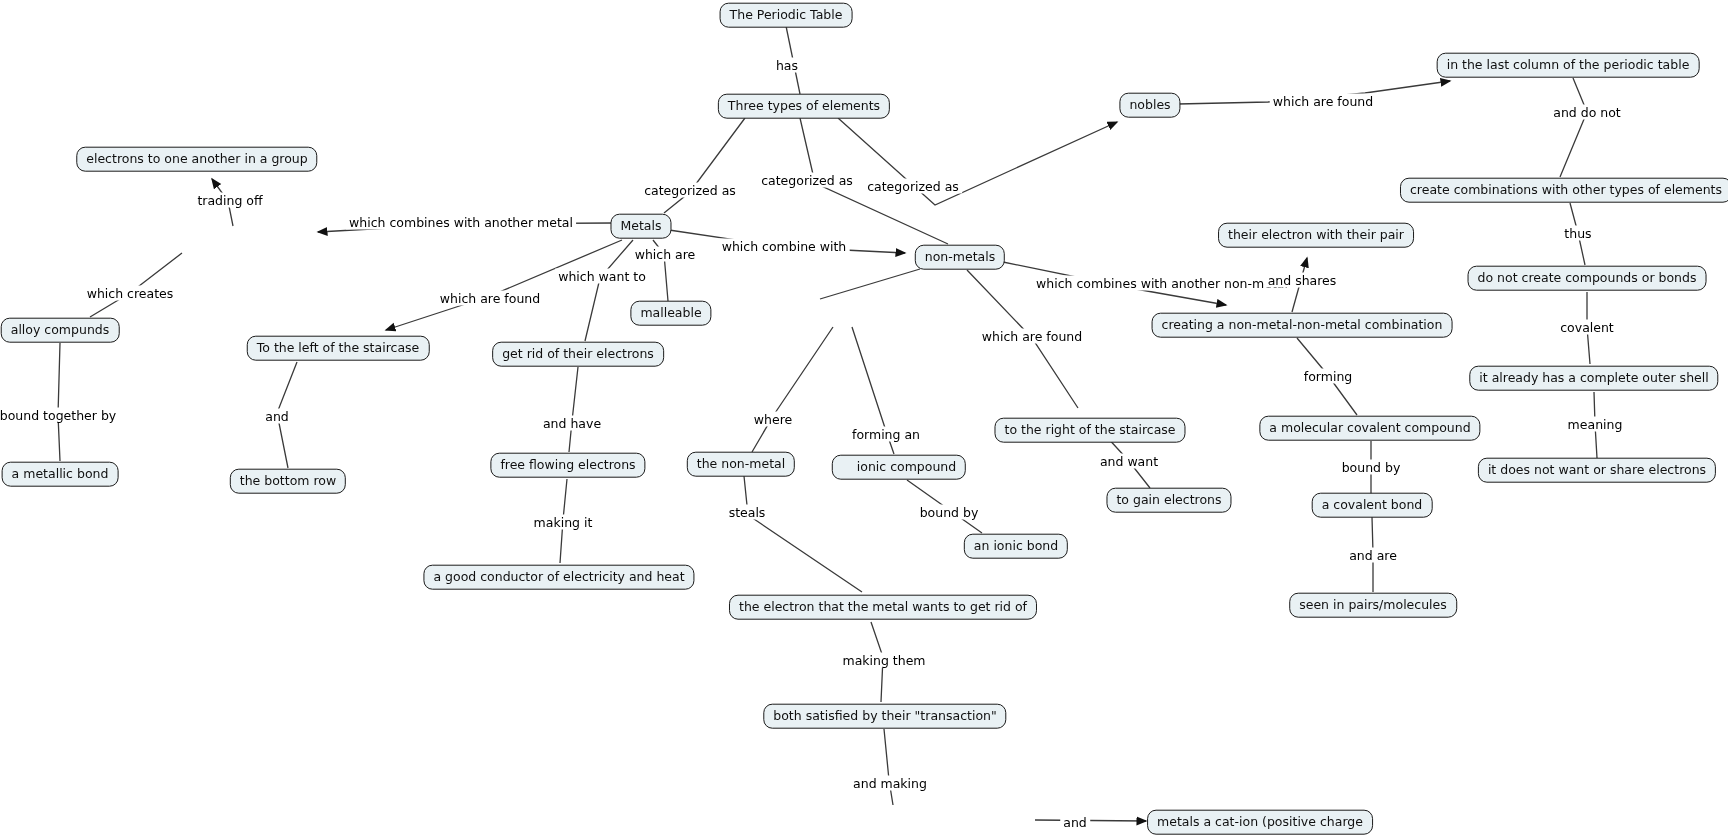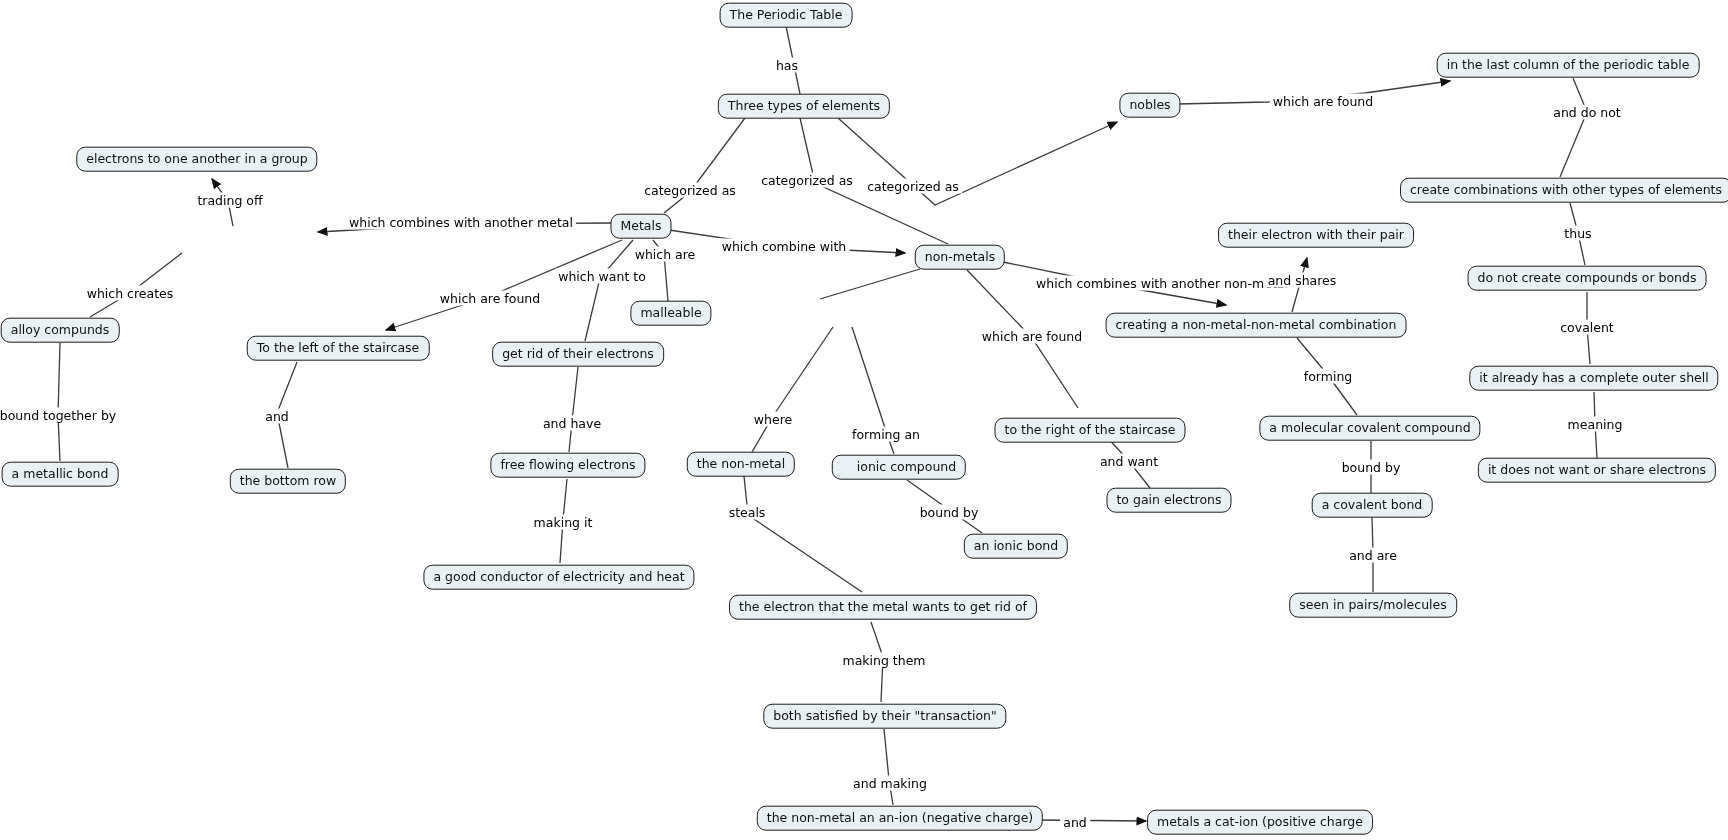--- a/index.html
+++ b/index.html
@@ -119,21 +119,20 @@
     <div class="concept-node" style="left: 578px; top: 354px;">get rid of their electrons</div>
     <div class="concept-node" style="left: 568px; top: 465px;">free flowing electrons</div>
     <div class="concept-node" style="left: 559px; top: 577px;">a good conductor of electricity and heat</div>
     <div class="concept-node" style="left: 741px; top: 464px;">the non-metal</div>
     <div class="concept-node" style="left: 899px; top: 467px; padding-left: 24px;">ionic compound</div>
     <div class="concept-node" style="left: 1016px; top: 546px;">an ionic bond</div>
     <div class="concept-node" style="left: 960px; top: 257px;">non-metals</div>
     <div class="concept-node" style="left: 1090px; top: 430px;">to the right of the staircase</div>
     <div class="concept-node" style="left: 1169px; top: 500px;">to gain electrons</div>
     <div class="concept-node" style="left: 1316px; top: 235px;">their electron with their pair</div>
-    <div class="concept-node" style="left: 1256px; top: 325px;">creating a non-metal-non-metal combination</div>
+    <div class="concept-node" style="left: 1302px; top: 325px;">creating a non-metal-non-metal combination</div>
     <div class="concept-node" style="left: 1370px; top: 428px;">a molecular covalent compound</div>
     <div class="concept-node" style="left: 1372px; top: 505px;">a covalent bond</div>
     <div class="concept-node" style="left: 1373px; top: 605px; border-radius: 9px;">seen in pairs/molecules</div>
     <div class="concept-node" style="left: 883px; top: 607px;">the electron that the metal wants to get rid of</div>
     <div class="concept-node" style="left: 885px; top: 716px;">both satisfied by their "transaction"</div>
-    <div class="concept-node" style="left: 900px; top: 818px;">the non-metal an an-ion (negative charge)</div>
     <div class="concept-node" style="left: 1260px; top: 822px;">metals a cat-ion (positive charge</div>
   </div>
 
 </body></html>

